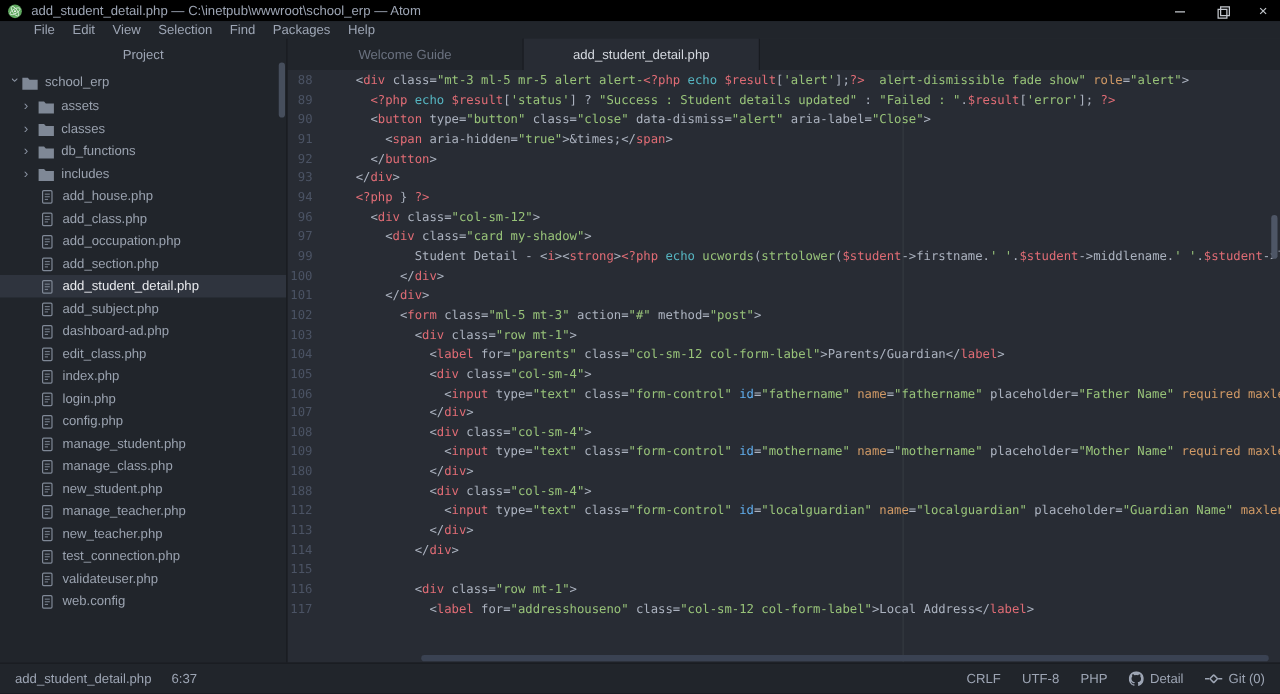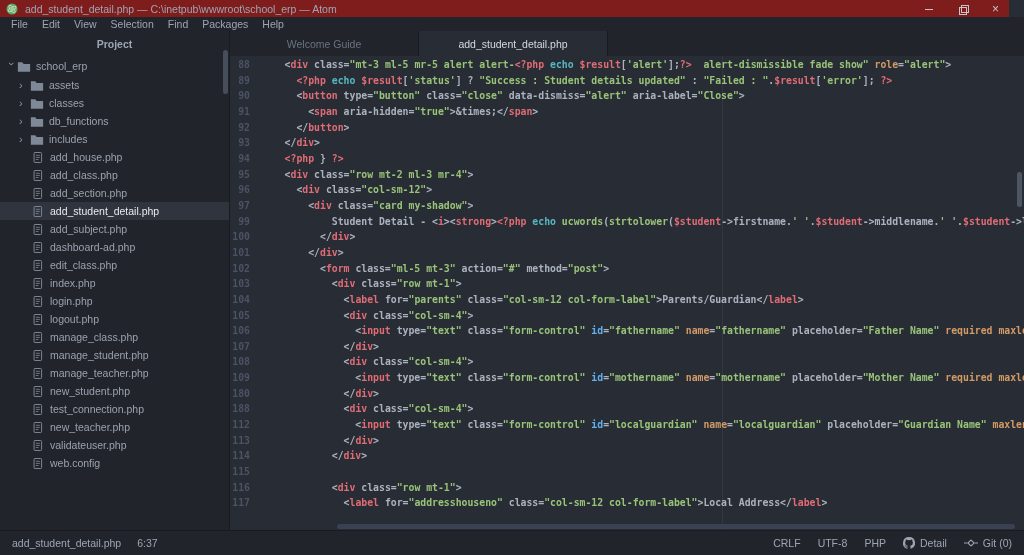--- a/index.html
+++ b/index.html
@@ -4,46 +4,46 @@
 <style>
   * { margin:0; padding:0; box-sizing:border-box; }
   html,body { background:#000; }
   #app {
     width:1024px; height:555px; position:relative; overflow:hidden;
     background:#282c34; font-family:"Liberation Sans", sans-serif;
     -webkit-font-smoothing:antialiased;
   }
   
   .titlebar {
-    position:absolute; top:0; left:0; right:15px; height:17px;
-    background:#7f1d1d; color:#9da5b4; font-size:10.5px;
+    position:absolute; top:0; left:0; right:0; height:17px;
+    background:#000000; color:#9da5b4; font-size:10.5px;
     display:flex; align-items:center; padding-left:6px;
   }
   .atom-logo { width:12px; height:12px; margin-right:7px; flex:none; }
   .win-controls { position:absolute; right:10px; top:0; height:17px; display:flex; align-items:center; gap:24px; }
   .wc { width:10px; height:10px; position:relative; display:inline-block; cursor:default; }
   .wc-min::after { content:""; position:absolute; left:1px; right:1px; top:5px; border-top:1px solid #c3c7cd; }
   .wc-restore::before { content:""; position:absolute; left:1px; top:3px; width:6px; height:6px; border:1px solid #c3c7cd; }
   .wc-restore::after  { content:""; position:absolute; left:3px; top:1px; width:6px; height:6px; border:1px solid #c3c7cd; }
   .wc-close { font-size:12px; color:#c3c7cd; line-height:10px; width:auto; }
   
   .menubar {
     position:absolute; top:17px; left:0; right:0; height:14px;
     background:#21252b; color:#9da5b4; font-size:10.5px;
-    display:flex; align-items:center; padding-left:4px;
+    display:flex; align-items:center; padding-left:20px;
   }
   .menu-item { padding:0 7px; height:100%; display:flex; align-items:center; }
   
   .main { position:absolute; top:31px; left:0; right:0; bottom:25px; display:flex; }
   
   .tree {
     width:230px; flex:none; background:#21252b; border-right:1px solid #181b20;
     font-size:10.5px; color:#9aa2af; position:relative; overflow:hidden;
   }
-  .tree-header { height:25px; display:flex; align-items:center; justify-content:center; color:#9da5b4;font-weight:bold; }
+  .tree-header { height:25px; display:flex; align-items:center; justify-content:center; color:#9da5b4; }
   .tree-row { height:18px; display:flex; align-items:center; white-space:nowrap; }
   .tree-row.root { height:20px; padding-left:6px; }
   .tree-row.folder { padding-left:19px; }
   .tree-row.file { padding-left:31px; }
   .tree-row.selected { background:#2f343e; color:#e8eaee; }
   .chev { width:11px; flex:none; color:#8a93a2; font-size:11px; line-height:1; display:inline-block; }
   .chev.down { transform:rotate(90deg); transform-origin:45% 55%; }
   .t-icon { width:14px; height:13px; margin-right:5px; flex:none; }
   .tree-scroll { position:absolute; top:19px; right:1px; width:5px; height:44px; background:#464e5c; border-radius:3px; }
   
@@ -52,21 +52,21 @@
   .tab {
     width:189px; flex:none; display:flex; align-items:center; justify-content:center;
     font-size:10.5px; color:#6b7280; background:#21252b; border-right:1px solid #181b20;
   }
   .tab.active { background:#282c34; color:#d5d9e0; }
   .editor {
     position:relative; flex:1; overflow:hidden;
     font-family:"DejaVu Sans Mono", monospace; font-size:9.8px; line-height:15.66px;
   }
   .wrap-guide { position:absolute; left:492px; top:0; bottom:0; width:1px; background:rgba(171,178,191,0.09); }
-  .code-lines { position:absolute; inset:0; padding-top:1px;font-weight:bold; }
+  .code-lines { position:absolute; inset:0; padding-top:1px; }
   .code-row { display:flex; height:15.66px; white-space:pre; }
   .ln { width:30px; padding-right:10px; text-align:right; color:#4b5364; flex:none; }
   .code { flex:1; overflow:hidden; padding-left:1px; color:#abb2bf; }
   .vscroll { position:absolute; right:2px; top:116px; width:5px; height:35px; background:#4e5666; border-radius:3px; }
   .hscroll { position:absolute; bottom:1px; left:107px; right:9px; height:5px; background:#3a4252; border-radius:3px; }
   
   .statusbar {
     position:absolute; left:0; right:0; bottom:0; height:25px;
     background:#21252b; border-top:1px solid #181b20; color:#9da5b4;
     font-size:10.5px; display:flex; align-items:center; padding:0 12px;
@@ -159,20 +159,27 @@
               <rect x="3.5" y="0.8" width="8.6" height="11.4" rx="1" fill="none" stroke="#7f8896" stroke-width="1.1"></rect>
               <path d="M5.5 4h4.6M5.5 6.4h4.6M5.5 8.8h3" stroke="#7f8896" stroke-width="0.9"></path>
             </svg>
             <span>add_class.php</span>
           </div>
           <div class="tree-row file">
             <svg class="t-icon" viewBox="0 0 16 13">
               <rect x="3.5" y="0.8" width="8.6" height="11.4" rx="1" fill="none" stroke="#7f8896" stroke-width="1.1"></rect>
               <path d="M5.5 4h4.6M5.5 6.4h4.6M5.5 8.8h3" stroke="#7f8896" stroke-width="0.9"></path>
             </svg>
+            <span>add_occupation.php</span>
+          </div>
+          <div class="tree-row file">
+            <svg class="t-icon" viewBox="0 0 16 13">
+              <rect x="3.5" y="0.8" width="8.6" height="11.4" rx="1" fill="none" stroke="#7f8896" stroke-width="1.1"></rect>
+              <path d="M5.5 4h4.6M5.5 6.4h4.6M5.5 8.8h3" stroke="#7f8896" stroke-width="0.9"></path>
+            </svg>
             <span>add_section.php</span>
           </div>
           <div class="tree-row file selected">
             <svg class="t-icon" viewBox="0 0 16 13">
               <rect x="3.5" y="0.8" width="8.6" height="11.4" rx="1" fill="none" stroke="#7f8896" stroke-width="1.1"></rect>
               <path d="M5.5 4h4.6M5.5 6.4h4.6M5.5 8.8h3" stroke="#7f8896" stroke-width="0.9"></path>
             </svg>
             <span>add_student_detail.php</span>
           </div>
           <div class="tree-row file">
@@ -208,63 +215,63 @@
               <rect x="3.5" y="0.8" width="8.6" height="11.4" rx="1" fill="none" stroke="#7f8896" stroke-width="1.1"></rect>
               <path d="M5.5 4h4.6M5.5 6.4h4.6M5.5 8.8h3" stroke="#7f8896" stroke-width="0.9"></path>
             </svg>
             <span>login.php</span>
           </div>
           <div class="tree-row file">
             <svg class="t-icon" viewBox="0 0 16 13">
               <rect x="3.5" y="0.8" width="8.6" height="11.4" rx="1" fill="none" stroke="#7f8896" stroke-width="1.1"></rect>
               <path d="M5.5 4h4.6M5.5 6.4h4.6M5.5 8.8h3" stroke="#7f8896" stroke-width="0.9"></path>
             </svg>
-            <span>logout.php</span>
+            <span>config.php</span>
+          </div>
+          <div class="tree-row file">
+            <svg class="t-icon" viewBox="0 0 16 13">
+              <rect x="3.5" y="0.8" width="8.6" height="11.4" rx="1" fill="none" stroke="#7f8896" stroke-width="1.1"></rect>
+              <path d="M5.5 4h4.6M5.5 6.4h4.6M5.5 8.8h3" stroke="#7f8896" stroke-width="0.9"></path>
+            </svg>
+            <span>manage_student.php</span>
           </div>
           <div class="tree-row file">
             <svg class="t-icon" viewBox="0 0 16 13">
               <rect x="3.5" y="0.8" width="8.6" height="11.4" rx="1" fill="none" stroke="#7f8896" stroke-width="1.1"></rect>
               <path d="M5.5 4h4.6M5.5 6.4h4.6M5.5 8.8h3" stroke="#7f8896" stroke-width="0.9"></path>
             </svg>
             <span>manage_class.php</span>
           </div>
           <div class="tree-row file">
             <svg class="t-icon" viewBox="0 0 16 13">
               <rect x="3.5" y="0.8" width="8.6" height="11.4" rx="1" fill="none" stroke="#7f8896" stroke-width="1.1"></rect>
               <path d="M5.5 4h4.6M5.5 6.4h4.6M5.5 8.8h3" stroke="#7f8896" stroke-width="0.9"></path>
             </svg>
-            <span>manage_student.php</span>
+            <span>new_student.php</span>
           </div>
           <div class="tree-row file">
             <svg class="t-icon" viewBox="0 0 16 13">
               <rect x="3.5" y="0.8" width="8.6" height="11.4" rx="1" fill="none" stroke="#7f8896" stroke-width="1.1"></rect>
               <path d="M5.5 4h4.6M5.5 6.4h4.6M5.5 8.8h3" stroke="#7f8896" stroke-width="0.9"></path>
             </svg>
             <span>manage_teacher.php</span>
           </div>
           <div class="tree-row file">
             <svg class="t-icon" viewBox="0 0 16 13">
               <rect x="3.5" y="0.8" width="8.6" height="11.4" rx="1" fill="none" stroke="#7f8896" stroke-width="1.1"></rect>
               <path d="M5.5 4h4.6M5.5 6.4h4.6M5.5 8.8h3" stroke="#7f8896" stroke-width="0.9"></path>
             </svg>
-            <span>new_student.php</span>
+            <span>new_teacher.php</span>
           </div>
           <div class="tree-row file">
             <svg class="t-icon" viewBox="0 0 16 13">
               <rect x="3.5" y="0.8" width="8.6" height="11.4" rx="1" fill="none" stroke="#7f8896" stroke-width="1.1"></rect>
               <path d="M5.5 4h4.6M5.5 6.4h4.6M5.5 8.8h3" stroke="#7f8896" stroke-width="0.9"></path>
             </svg>
             <span>test_connection.php</span>
-          </div>
-          <div class="tree-row file">
-            <svg class="t-icon" viewBox="0 0 16 13">
-              <rect x="3.5" y="0.8" width="8.6" height="11.4" rx="1" fill="none" stroke="#7f8896" stroke-width="1.1"></rect>
-              <path d="M5.5 4h4.6M5.5 6.4h4.6M5.5 8.8h3" stroke="#7f8896" stroke-width="0.9"></path>
-            </svg>
-            <span>new_teacher.php</span>
           </div>
           <div class="tree-row file">
             <svg class="t-icon" viewBox="0 0 16 13">
               <rect x="3.5" y="0.8" width="8.6" height="11.4" rx="1" fill="none" stroke="#7f8896" stroke-width="1.1"></rect>
               <path d="M5.5 4h4.6M5.5 6.4h4.6M5.5 8.8h3" stroke="#7f8896" stroke-width="0.9"></path>
             </svg>
             <span>validateuser.php</span>
           </div>
           <div class="tree-row file">
             <svg class="t-icon" viewBox="0 0 16 13">
@@ -289,21 +296,20 @@
       <div class="editor">
         <div class="wrap-guide"></div>
         <div class="code-lines" id="code-lines">
             <div class="code-row"><span class="ln">88</span><span class="code"><span style="color: rgb(171, 178, 191);">    &lt;</span><span style="color: rgb(224, 108, 117);">div</span><span style="color: rgb(171, 178, 191);"> class=</span><span style="color: rgb(152, 195, 121);">"mt-3 ml-5 mr-5 alert alert-</span><span style="color: rgb(224, 108, 117);">&lt;?php</span><span style="color: rgb(171, 178, 191);"> </span><span style="color: rgb(86, 182, 194);">echo</span><span style="color: rgb(171, 178, 191);"> </span><span style="color: rgb(224, 108, 117);">$result</span><span style="color: rgb(171, 178, 191);">[</span><span style="color: rgb(152, 195, 121);">'alert'</span><span style="color: rgb(171, 178, 191);">];</span><span style="color: rgb(224, 108, 117);">?&gt;</span><span style="color: rgb(171, 178, 191);">  </span><span style="color: rgb(152, 195, 121);">alert-dismissible fade show"</span><span style="color: rgb(171, 178, 191);"> </span><span style="color: rgb(209, 154, 102);">role</span><span style="color: rgb(171, 178, 191);">=</span><span style="color: rgb(152, 195, 121);">"alert"</span><span style="color: rgb(171, 178, 191);">&gt;</span></span></div>
             <div class="code-row"><span class="ln">89</span><span class="code"><span style="color: rgb(171, 178, 191);">      </span><span style="color: rgb(224, 108, 117);">&lt;?php</span><span style="color: rgb(171, 178, 191);"> </span><span style="color: rgb(86, 182, 194);">echo</span><span style="color: rgb(171, 178, 191);"> </span><span style="color: rgb(224, 108, 117);">$result</span><span style="color: rgb(171, 178, 191);">[</span><span style="color: rgb(152, 195, 121);">'status'</span><span style="color: rgb(171, 178, 191);">] ? </span><span style="color: rgb(152, 195, 121);">"Success : Student details updated"</span><span style="color: rgb(171, 178, 191);"> : </span><span style="color: rgb(152, 195, 121);">"Failed : "</span><span style="color: rgb(171, 178, 191);">.</span><span style="color: rgb(224, 108, 117);">$result</span><span style="color: rgb(171, 178, 191);">[</span><span style="color: rgb(152, 195, 121);">'error'</span><span style="color: rgb(171, 178, 191);">]; </span><span style="color: rgb(224, 108, 117);">?&gt;</span></span></div>
             <div class="code-row"><span class="ln">90</span><span class="code"><span style="color: rgb(171, 178, 191);">      &lt;</span><span style="color: rgb(224, 108, 117);">button</span><span style="color: rgb(171, 178, 191);"> type=</span><span style="color: rgb(152, 195, 121);">"button"</span><span style="color: rgb(171, 178, 191);"> class=</span><span style="color: rgb(152, 195, 121);">"close"</span><span style="color: rgb(171, 178, 191);"> data-dismiss=</span><span style="color: rgb(152, 195, 121);">"alert"</span><span style="color: rgb(171, 178, 191);"> aria-label=</span><span style="color: rgb(152, 195, 121);">"Close"</span><span style="color: rgb(171, 178, 191);">&gt;</span></span></div>
             <div class="code-row"><span class="ln">91</span><span class="code"><span style="color: rgb(171, 178, 191);">        &lt;</span><span style="color: rgb(224, 108, 117);">span</span><span style="color: rgb(171, 178, 191);"> aria-hidden=</span><span style="color: rgb(152, 195, 121);">"true"</span><span style="color: rgb(171, 178, 191);">&gt;&amp;times;&lt;/</span><span style="color: rgb(224, 108, 117);">span</span><span style="color: rgb(171, 178, 191);">&gt;</span></span></div>
             <div class="code-row"><span class="ln">92</span><span class="code"><span style="color: rgb(171, 178, 191);">      &lt;/</span><span style="color: rgb(224, 108, 117);">button</span><span style="color: rgb(171, 178, 191);">&gt;</span></span></div>
             <div class="code-row"><span class="ln">93</span><span class="code"><span style="color: rgb(171, 178, 191);">    &lt;/</span><span style="color: rgb(224, 108, 117);">div</span><span style="color: rgb(171, 178, 191);">&gt;</span></span></div>
             <div class="code-row"><span class="ln">94</span><span class="code"><span style="color: rgb(171, 178, 191);">    </span><span style="color: rgb(224, 108, 117);">&lt;?php</span><span style="color: rgb(171, 178, 191);"> } </span><span style="color: rgb(224, 108, 117);">?&gt;</span></span></div>
-            <div class="code-row"><span class="ln">95</span><span class="code"><span style="color: rgb(171, 178, 191);">    &lt;</span><span style="color: rgb(224, 108, 117);">div</span><span style="color: rgb(171, 178, 191);"> class=</span><span style="color: rgb(152, 195, 121);">"row mt-2 ml-3 mr-4"</span><span style="color: rgb(171, 178, 191);">&gt;</span></span></div>
             <div class="code-row"><span class="ln">96</span><span class="code"><span style="color: rgb(171, 178, 191);">      &lt;</span><span style="color: rgb(224, 108, 117);">div</span><span style="color: rgb(171, 178, 191);"> class=</span><span style="color: rgb(152, 195, 121);">"col-sm-12"</span><span style="color: rgb(171, 178, 191);">&gt;</span></span></div>
             <div class="code-row"><span class="ln">97</span><span class="code"><span style="color: rgb(171, 178, 191);">        &lt;</span><span style="color: rgb(224, 108, 117);">div</span><span style="color: rgb(171, 178, 191);"> class=</span><span style="color: rgb(152, 195, 121);">"card my-shadow"</span><span style="color: rgb(171, 178, 191);">&gt;</span></span></div>
             <div class="code-row"><span class="ln">99</span><span class="code"><span style="color: rgb(171, 178, 191);">            Student Detail - &lt;</span><span style="color: rgb(224, 108, 117);">i</span><span style="color: rgb(171, 178, 191);">&gt;&lt;</span><span style="color: rgb(224, 108, 117);">strong</span><span style="color: rgb(171, 178, 191);">&gt;</span><span style="color: rgb(224, 108, 117);">&lt;?php</span><span style="color: rgb(171, 178, 191);"> </span><span style="color: rgb(86, 182, 194);">echo</span><span style="color: rgb(171, 178, 191);"> </span><span style="color: rgb(152, 195, 121);">ucwords</span><span style="color: rgb(171, 178, 191);">(</span><span style="color: rgb(152, 195, 121);">strtolower</span><span style="color: rgb(171, 178, 191);">(</span><span style="color: rgb(224, 108, 117);">$student</span><span style="color: rgb(171, 178, 191);">-&gt;firstname.</span><span style="color: rgb(152, 195, 121);">' '</span><span style="color: rgb(171, 178, 191);">.</span><span style="color: rgb(224, 108, 117);">$student</span><span style="color: rgb(171, 178, 191);">-&gt;middlename.</span><span style="color: rgb(152, 195, 121);">' '</span><span style="color: rgb(171, 178, 191);">.</span><span style="color: rgb(224, 108, 117);">$student</span><span style="color: rgb(171, 178, 191);">-&gt;lastname</span></span></div>
             <div class="code-row"><span class="ln">100</span><span class="code"><span style="color: rgb(171, 178, 191);">          &lt;/</span><span style="color: rgb(224, 108, 117);">div</span><span style="color: rgb(171, 178, 191);">&gt;</span></span></div>
             <div class="code-row"><span class="ln">101</span><span class="code"><span style="color: rgb(171, 178, 191);">        &lt;/</span><span style="color: rgb(224, 108, 117);">div</span><span style="color: rgb(171, 178, 191);">&gt;</span></span></div>
             <div class="code-row"><span class="ln">102</span><span class="code"><span style="color: rgb(171, 178, 191);">          &lt;</span><span style="color: rgb(224, 108, 117);">form</span><span style="color: rgb(171, 178, 191);"> class=</span><span style="color: rgb(152, 195, 121);">"ml-5 mt-3"</span><span style="color: rgb(171, 178, 191);"> action=</span><span style="color: rgb(152, 195, 121);">"#"</span><span style="color: rgb(171, 178, 191);"> method=</span><span style="color: rgb(152, 195, 121);">"post"</span><span style="color: rgb(171, 178, 191);">&gt;</span></span></div>
             <div class="code-row"><span class="ln">103</span><span class="code"><span style="color: rgb(171, 178, 191);">            &lt;</span><span style="color: rgb(224, 108, 117);">div</span><span style="color: rgb(171, 178, 191);"> class=</span><span style="color: rgb(152, 195, 121);">"row mt-1"</span><span style="color: rgb(171, 178, 191);">&gt;</span></span></div>
             <div class="code-row"><span class="ln">104</span><span class="code"><span style="color: rgb(171, 178, 191);">              &lt;</span><span style="color: rgb(224, 108, 117);">label</span><span style="color: rgb(171, 178, 191);"> for=</span><span style="color: rgb(152, 195, 121);">"parents"</span><span style="color: rgb(171, 178, 191);"> class=</span><span style="color: rgb(152, 195, 121);">"col-sm-12 col-form-label"</span><span style="color: rgb(171, 178, 191);">&gt;Parents/Guardian&lt;/</span><span style="color: rgb(224, 108, 117);">label</span><span style="color: rgb(171, 178, 191);">&gt;</span></span></div>
             <div class="code-row"><span class="ln">105</span><span class="code"><span style="color: rgb(171, 178, 191);">              &lt;</span><span style="color: rgb(224, 108, 117);">div</span><span style="color: rgb(171, 178, 191);"> class=</span><span style="color: rgb(152, 195, 121);">"col-sm-4"</span><span style="color: rgb(171, 178, 191);">&gt;</span></span></div>
             <div class="code-row"><span class="ln">106</span><span class="code"><span style="color: rgb(171, 178, 191);">                &lt;</span><span style="color: rgb(224, 108, 117);">input</span><span style="color: rgb(171, 178, 191);"> type=</span><span style="color: rgb(152, 195, 121);">"text"</span><span style="color: rgb(171, 178, 191);"> class=</span><span style="color: rgb(152, 195, 121);">"form-control"</span><span style="color: rgb(171, 178, 191);"> </span><span style="color: rgb(97, 175, 239);">id</span><span style="color: rgb(171, 178, 191);">=</span><span style="color: rgb(152, 195, 121);">"fathername"</span><span style="color: rgb(171, 178, 191);"> </span><span style="color: rgb(209, 154, 102);">name</span><span style="color: rgb(171, 178, 191);">=</span><span style="color: rgb(152, 195, 121);">"fathername"</span><span style="color: rgb(171, 178, 191);"> placeholder=</span><span style="color: rgb(152, 195, 121);">"Father Name"</span><span style="color: rgb(171, 178, 191);"> </span><span style="color: rgb(209, 154, 102);">required</span><span style="color: rgb(171, 178, 191);"> </span><span style="color: rgb(209, 154, 102);">maxlength</span></span></div>

